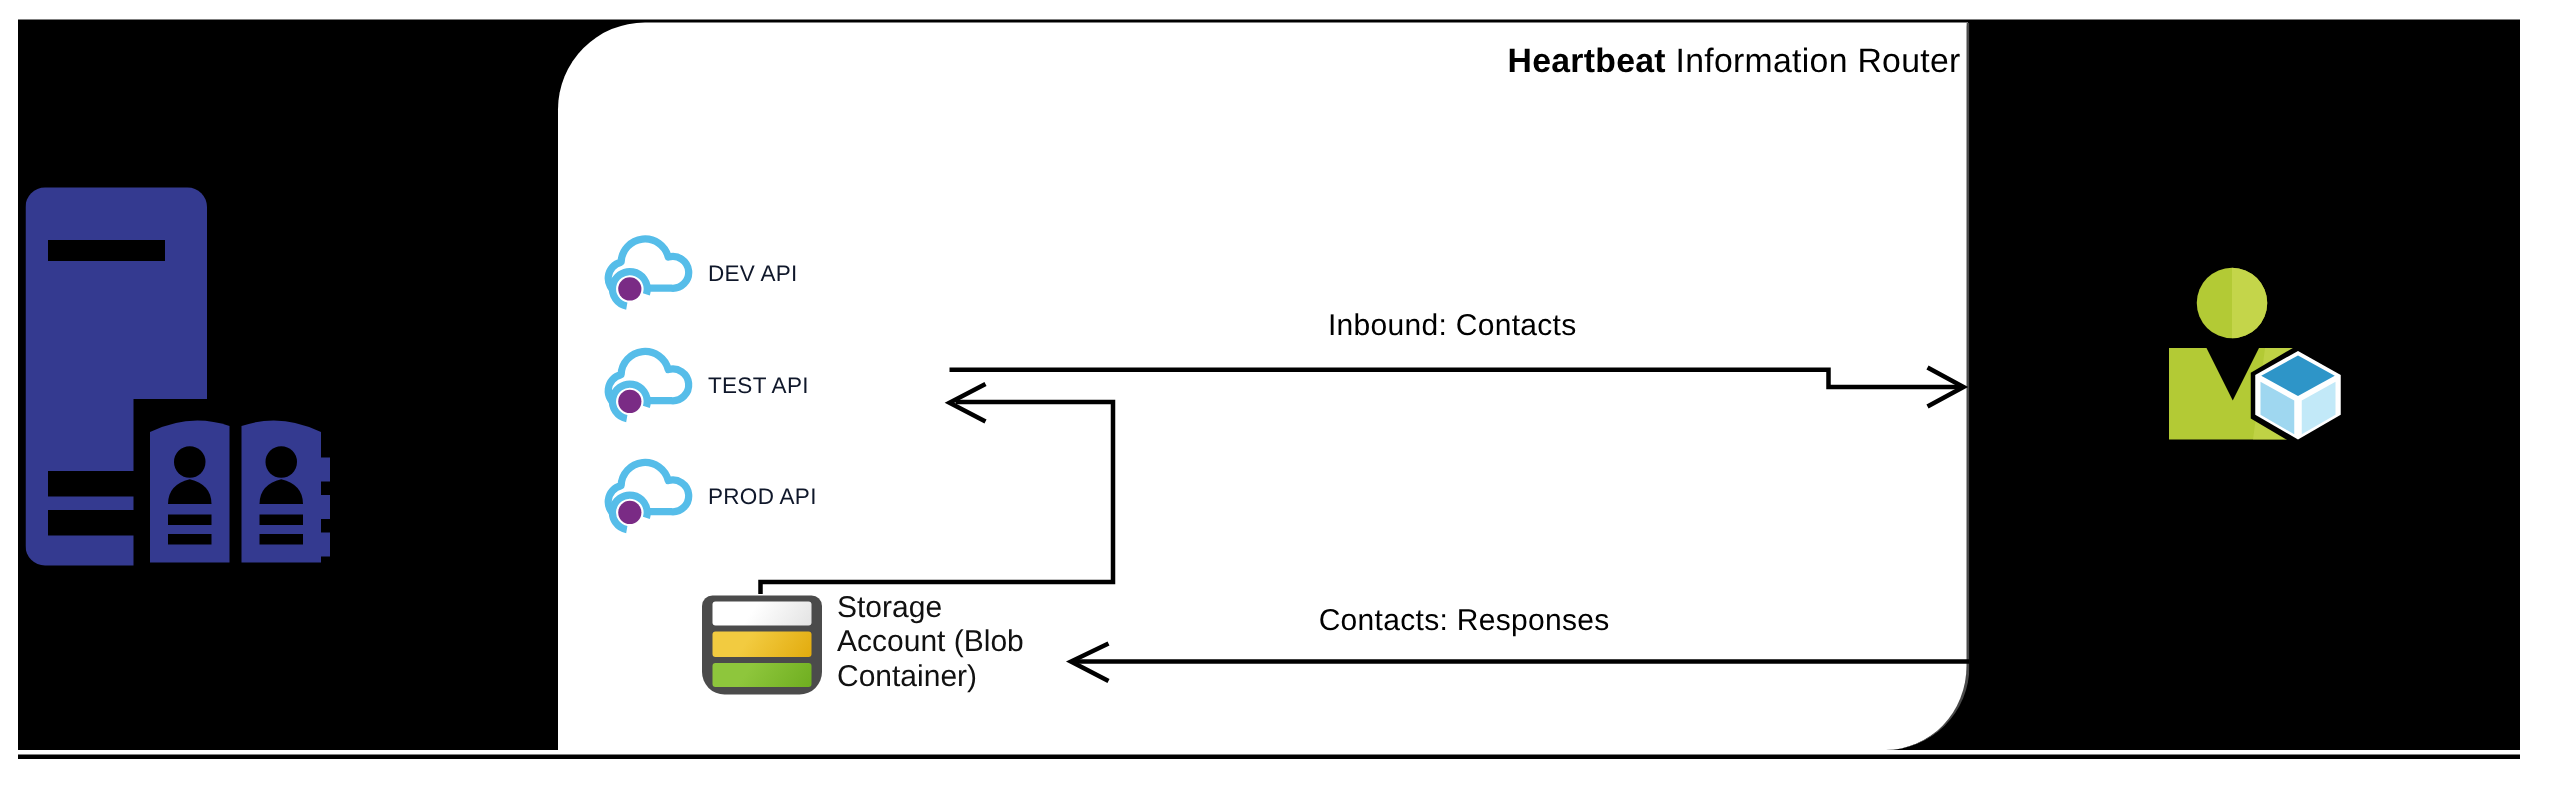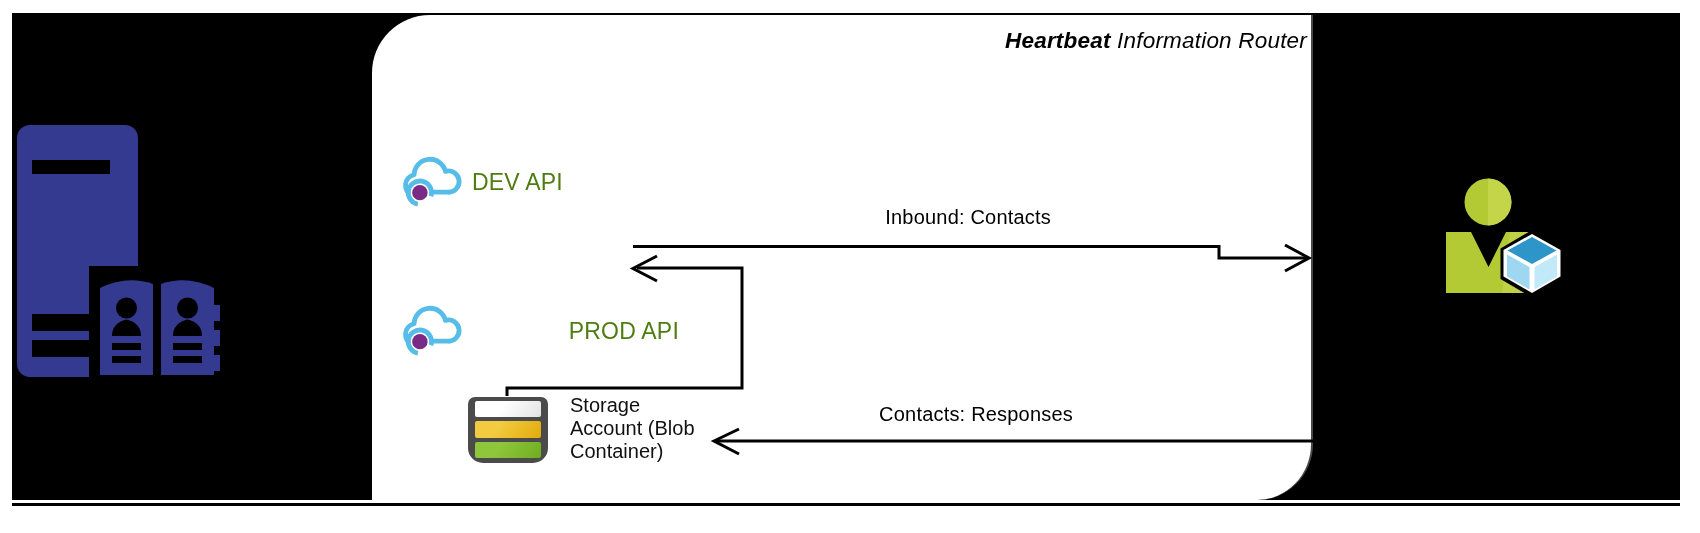--- a/index.html
+++ b/index.html
@@ -13,37 +13,37 @@
   #bottom-rule{left:12px;top:503px;width:1668px;height:3px;background:#000;}
   
   #router-panel{
     left:372px;top:15px;width:941px;height:485px;background:#fff;
     border-right:2px solid #4a4a4a;box-sizing:border-box;
     border-radius:58px 0 56px 0;
   }
   
   #panel-title{
     left:850px;top:28px;width:457px;text-align:right;
-    font-size:22.5px;line-height:25px;letter-spacing:.2px;color:#000;white-space:nowrap;font-style:italic;
+    font-size:22.5px;line-height:25px;letter-spacing:.2px;color:#000;white-space:nowrap;
   }
   #panel-title .b{font-weight:700;}
   
   .api-row{display:flex;align-items:center;gap:9px;height:58px;width:280px;}
   #api-row-dev{left:399px;top:153px;}
   #api-row-test{left:399px;top:228px;}
-  #api-row-prod{left:399px;top:302px;justify-content:space-between;}
-  .api-label{font-size:23px;letter-spacing:.2px;color:#4d7c0f;white-space:nowrap;}
+  #api-row-prod{left:399px;top:302px;}
+  .api-label{font-size:15px;letter-spacing:.2px;color:#0f172a;white-space:nowrap;}
   
   #storage-icon{left:468px;top:397px;width:80px;height:66px;background:#4b4b4b;
     border-radius:7px 7px 15px 15px;}
   #storage-icon .band{position:absolute;left:7px;right:7px;border-radius:2px;}
   #storage-icon .band-white{top:4px;height:16px;background:linear-gradient(125deg,#ffffff 40%,#e3e3e3);}
   #storage-icon .band-gold{top:24px;height:17px;background:linear-gradient(125deg,#f2cb40 35%,#e2ab0e);}
   #storage-icon .band-green{top:45px;height:16px;background:linear-gradient(125deg,#8ec63c 35%,#6fae20);}
-  #storage-label{left:570px;top:394px;width:142px;font-size:20px;line-height:23px;color:#111;}
+  #storage-label{left:558px;top:394px;width:142px;font-size:20px;line-height:23px;color:#111;}
   
   .flow-label{font-size:20px;letter-spacing:.2px;color:#000;text-align:right;width:350px;white-space:nowrap;}
   #inbound-label{left:701px;top:206px;}
   #outbound-label{left:723px;top:403px;}
   
   #arrow-layer{left:0;top:0;width:1700px;height:533px;pointer-events:none;}
   
   #server-icon{left:17px;top:124px;width:203px;height:255px;}
   #person-icon{left:1440px;top:174px;width:125px;height:126px;}
 </style>
@@ -88,20 +88,28 @@
 
   <div class="abs api-row" id="api-row-dev">
     <svg width="64" height="58" viewBox="0 0 66 60">
       <path d="M13,44 A11.5,11.5 0 0 1 15.5,22.5 A16.5,16.5 0 0 1 48,19 A11,11 0 1 1 50,40.5 L35,40.5" fill="#fff" stroke="#56bde9" stroke-width="5" stroke-linecap="round" stroke-linejoin="round"></path>
       <circle cx="21.5" cy="41" r="12" fill="#fff" stroke="#56bde9" stroke-width="5" stroke-dasharray="58 18" transform="rotate(100 21.5 41)"></circle>
       <circle cx="21.5" cy="41" r="8" fill="#7a2b85"></circle>
     </svg>
     <span class="api-label">DEV API</span>
   </div>
 
+  <div class="abs api-row" id="api-row-test">
+    <svg width="64" height="58" viewBox="0 0 66 60">
+      <path d="M13,44 A11.5,11.5 0 0 1 15.5,22.5 A16.5,16.5 0 0 1 48,19 A11,11 0 1 1 50,40.5 L35,40.5" fill="#fff" stroke="#56bde9" stroke-width="5" stroke-linecap="round" stroke-linejoin="round"></path>
+      <circle cx="21.5" cy="41" r="12" fill="#fff" stroke="#56bde9" stroke-width="5" stroke-dasharray="58 18" transform="rotate(100 21.5 41)"></circle>
+      <circle cx="21.5" cy="41" r="8" fill="#7a2b85"></circle>
+    </svg>
+    <span class="api-label">TEST API</span>
+  </div>
 
   <div class="abs api-row" id="api-row-prod">
     <svg width="64" height="58" viewBox="0 0 66 60">
       <path d="M13,44 A11.5,11.5 0 0 1 15.5,22.5 A16.5,16.5 0 0 1 48,19 A11,11 0 1 1 50,40.5 L35,40.5" fill="#fff" stroke="#56bde9" stroke-width="5" stroke-linecap="round" stroke-linejoin="round"></path>
       <circle cx="21.5" cy="41" r="12" fill="#fff" stroke="#56bde9" stroke-width="5" stroke-dasharray="58 18" transform="rotate(100 21.5 41)"></circle>
       <circle cx="21.5" cy="41" r="8" fill="#7a2b85"></circle>
     </svg>
     <span class="api-label">PROD API</span>
   </div>
 

